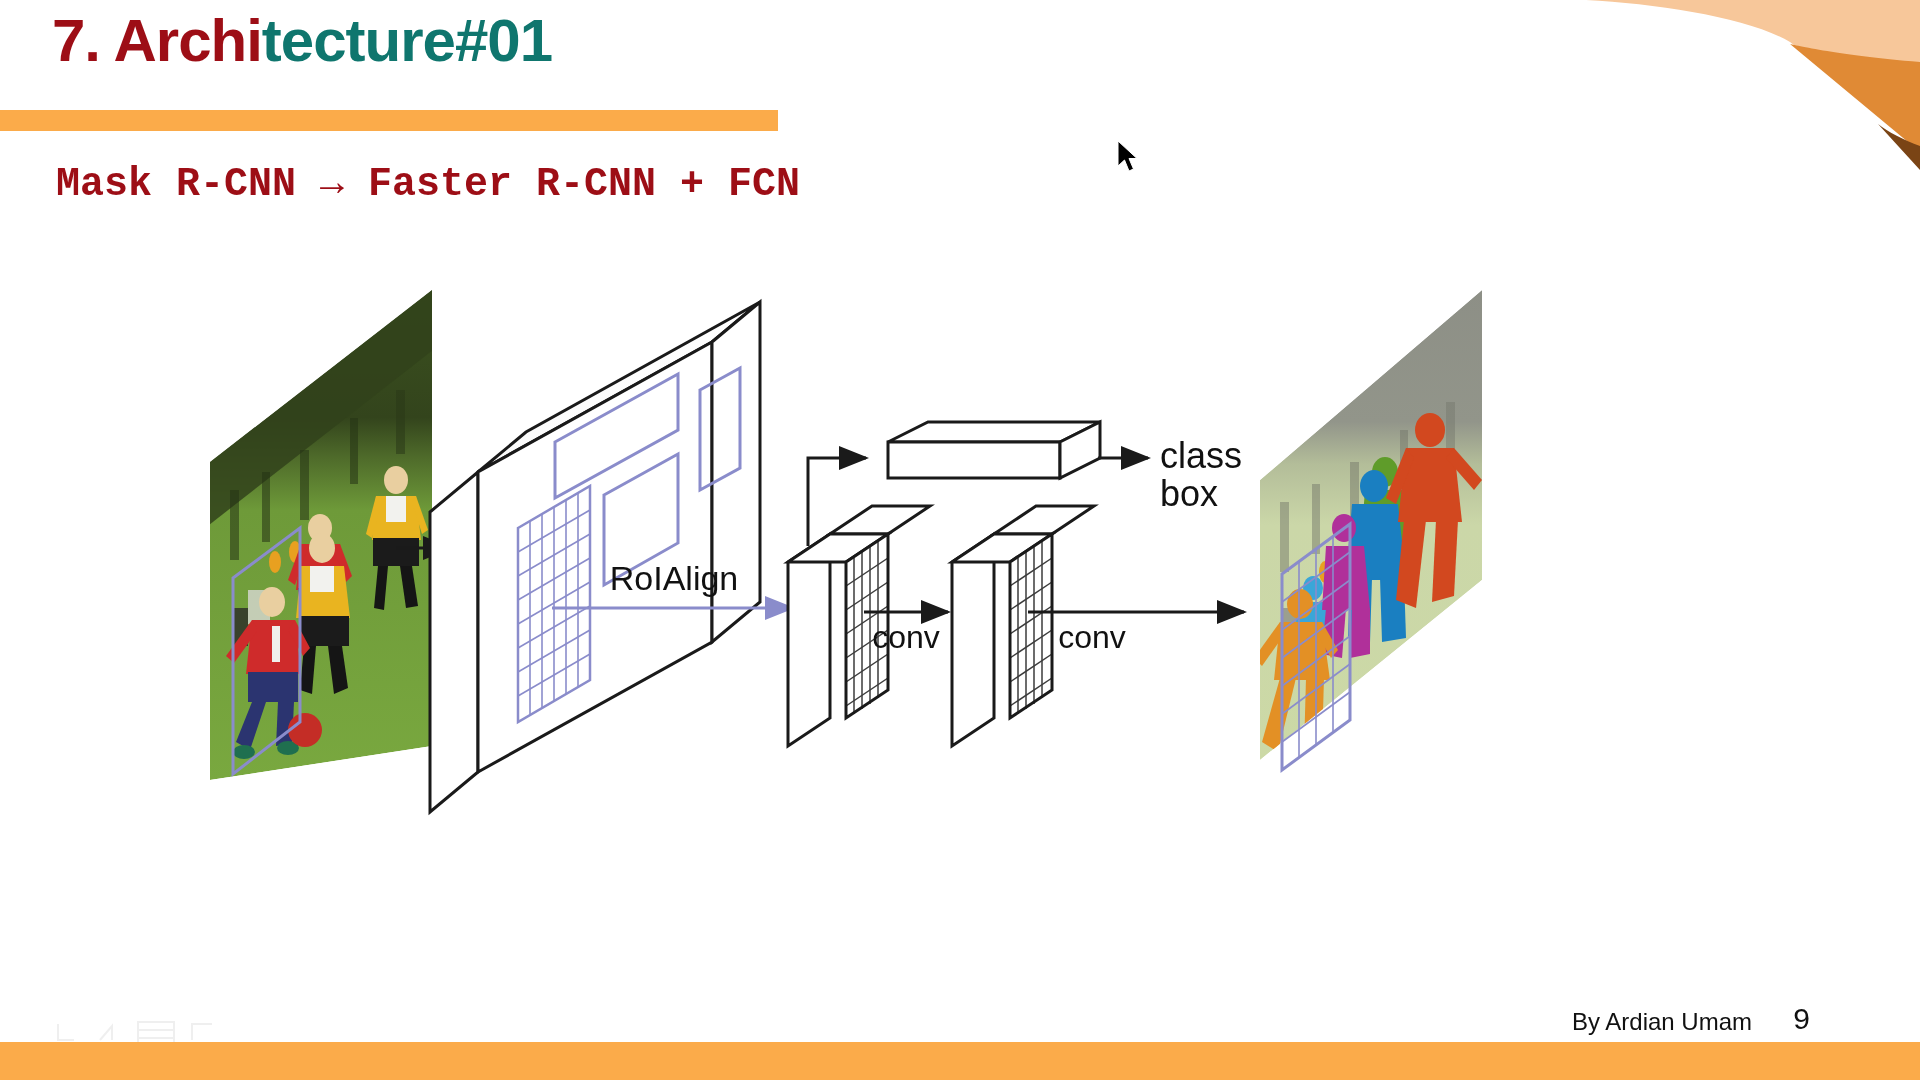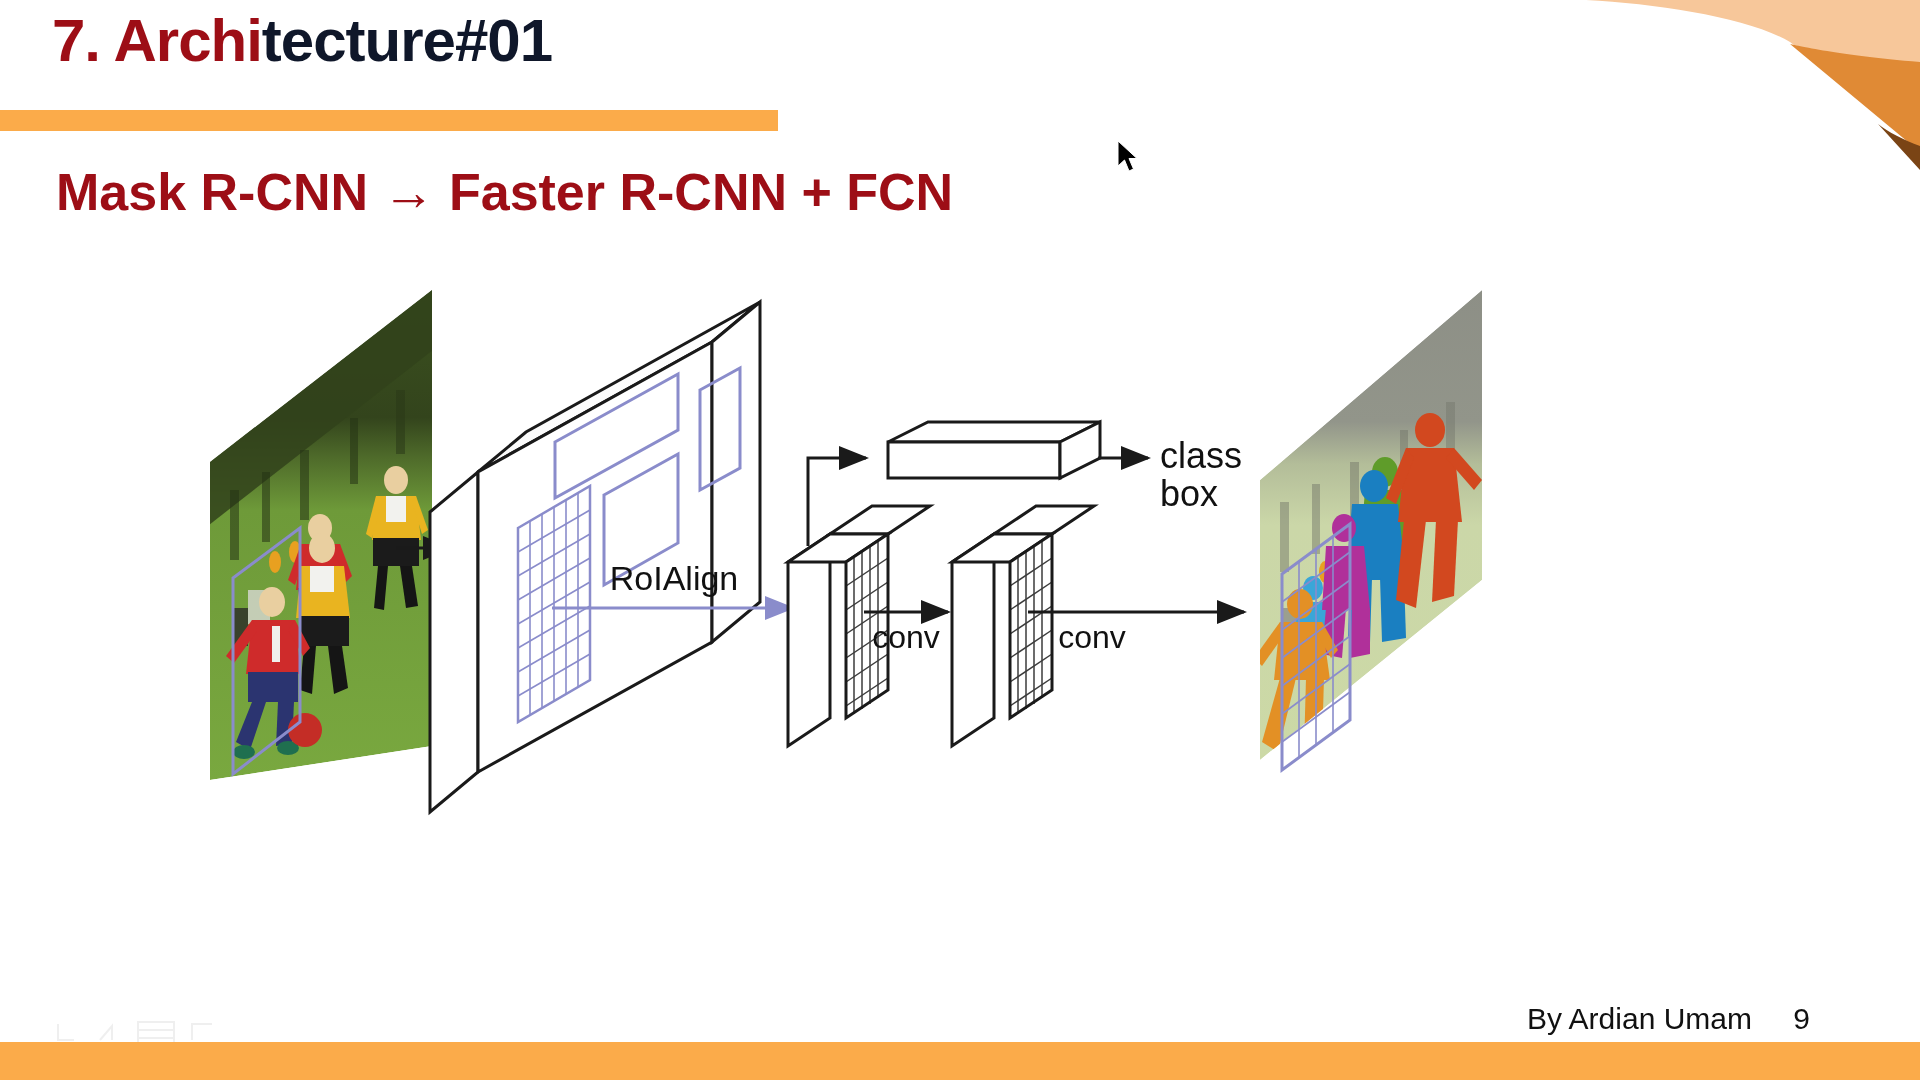--- a/index.html
+++ b/index.html
@@ -12,39 +12,39 @@
   
   .corner-wrap{position:absolute;top:0;right:0;width:430px;height:170px;overflow:hidden;pointer-events:none;}
 
   
   .title{
     position:absolute;left:52px;top:6px;
     font-size:60px;font-weight:bold;letter-spacing:-1px;white-space:nowrap;
     font-family:"Liberation Sans",sans-serif;
   }
   .title .t-red{color:#9d0e16;}
-  .title .t-black{color:#0f172a;}
+  .title .t-black{color:#0f766e;}
 
   .title-rule{position:absolute;left:0;top:110px;width:778px;height:21px;background:#fbab4a;}
 
   .subtitle{
     position:absolute;left:56px;top:162px;
-    font-size:52px;font-weight:bold;color:#9d0e16;white-space:nowrap;
-    font-family:Liberation Sans, sans-serif;
+    font-size:40px;font-weight:bold;color:#9d0e16;white-space:nowrap;
+    font-family:Liberation Mono, monospace;
   }
 
   
   .figure{position:absolute;left:200px;top:290px;width:1420px;height:620px;}
   .figure svg{display:block;}
 
   
   .footer-bar{position:absolute;left:0;bottom:0;width:1920px;height:38px;background:#fbab4a;}
   .byline{
     position:absolute;right:168px;bottom:44px;
-    font-size:30px;color:#111;white-space:nowrap;
+    font-size:24px;color:#111;white-space:nowrap;
     font-family:"Liberation Sans",sans-serif;
   }
   .pagenum{
     position:absolute;right:110px;bottom:44px;
     font-size:30px;color:#111;
     font-family:"Liberation Sans",sans-serif;
   }
 
   
   .ghosts{position:absolute;left:40px;bottom:20px;width:190px;height:42px;opacity:.22;pointer-events:none;}

